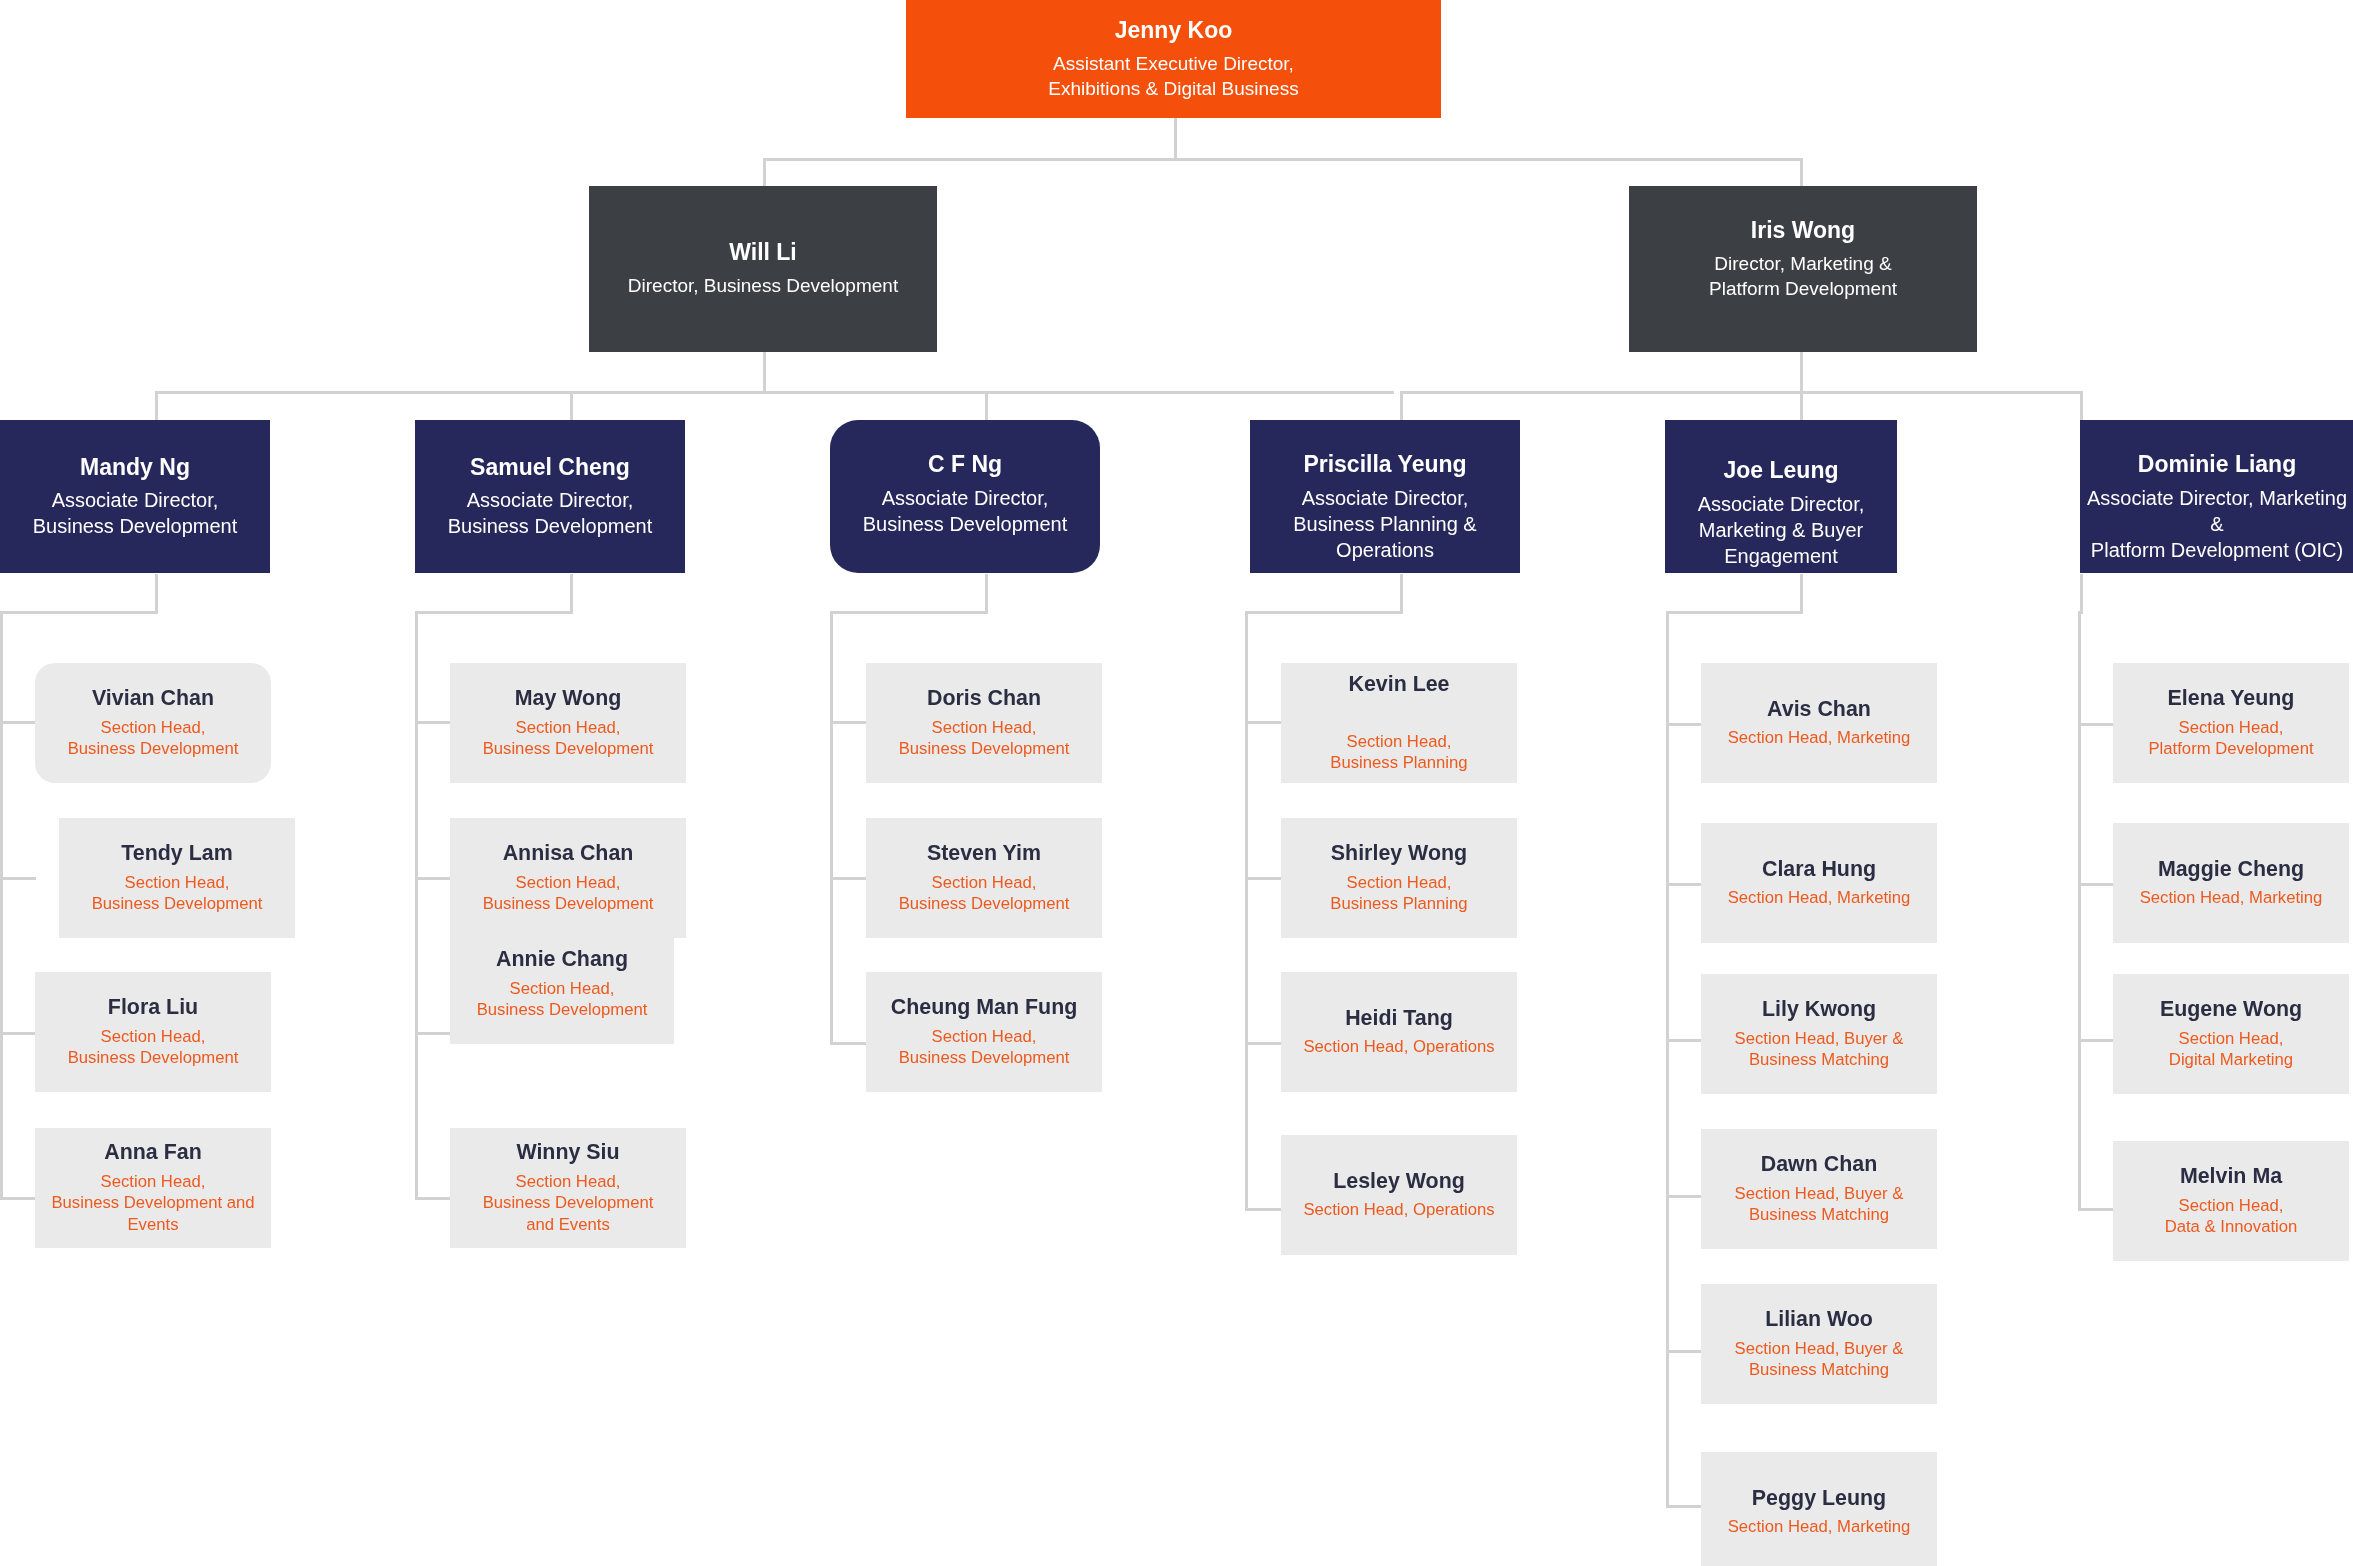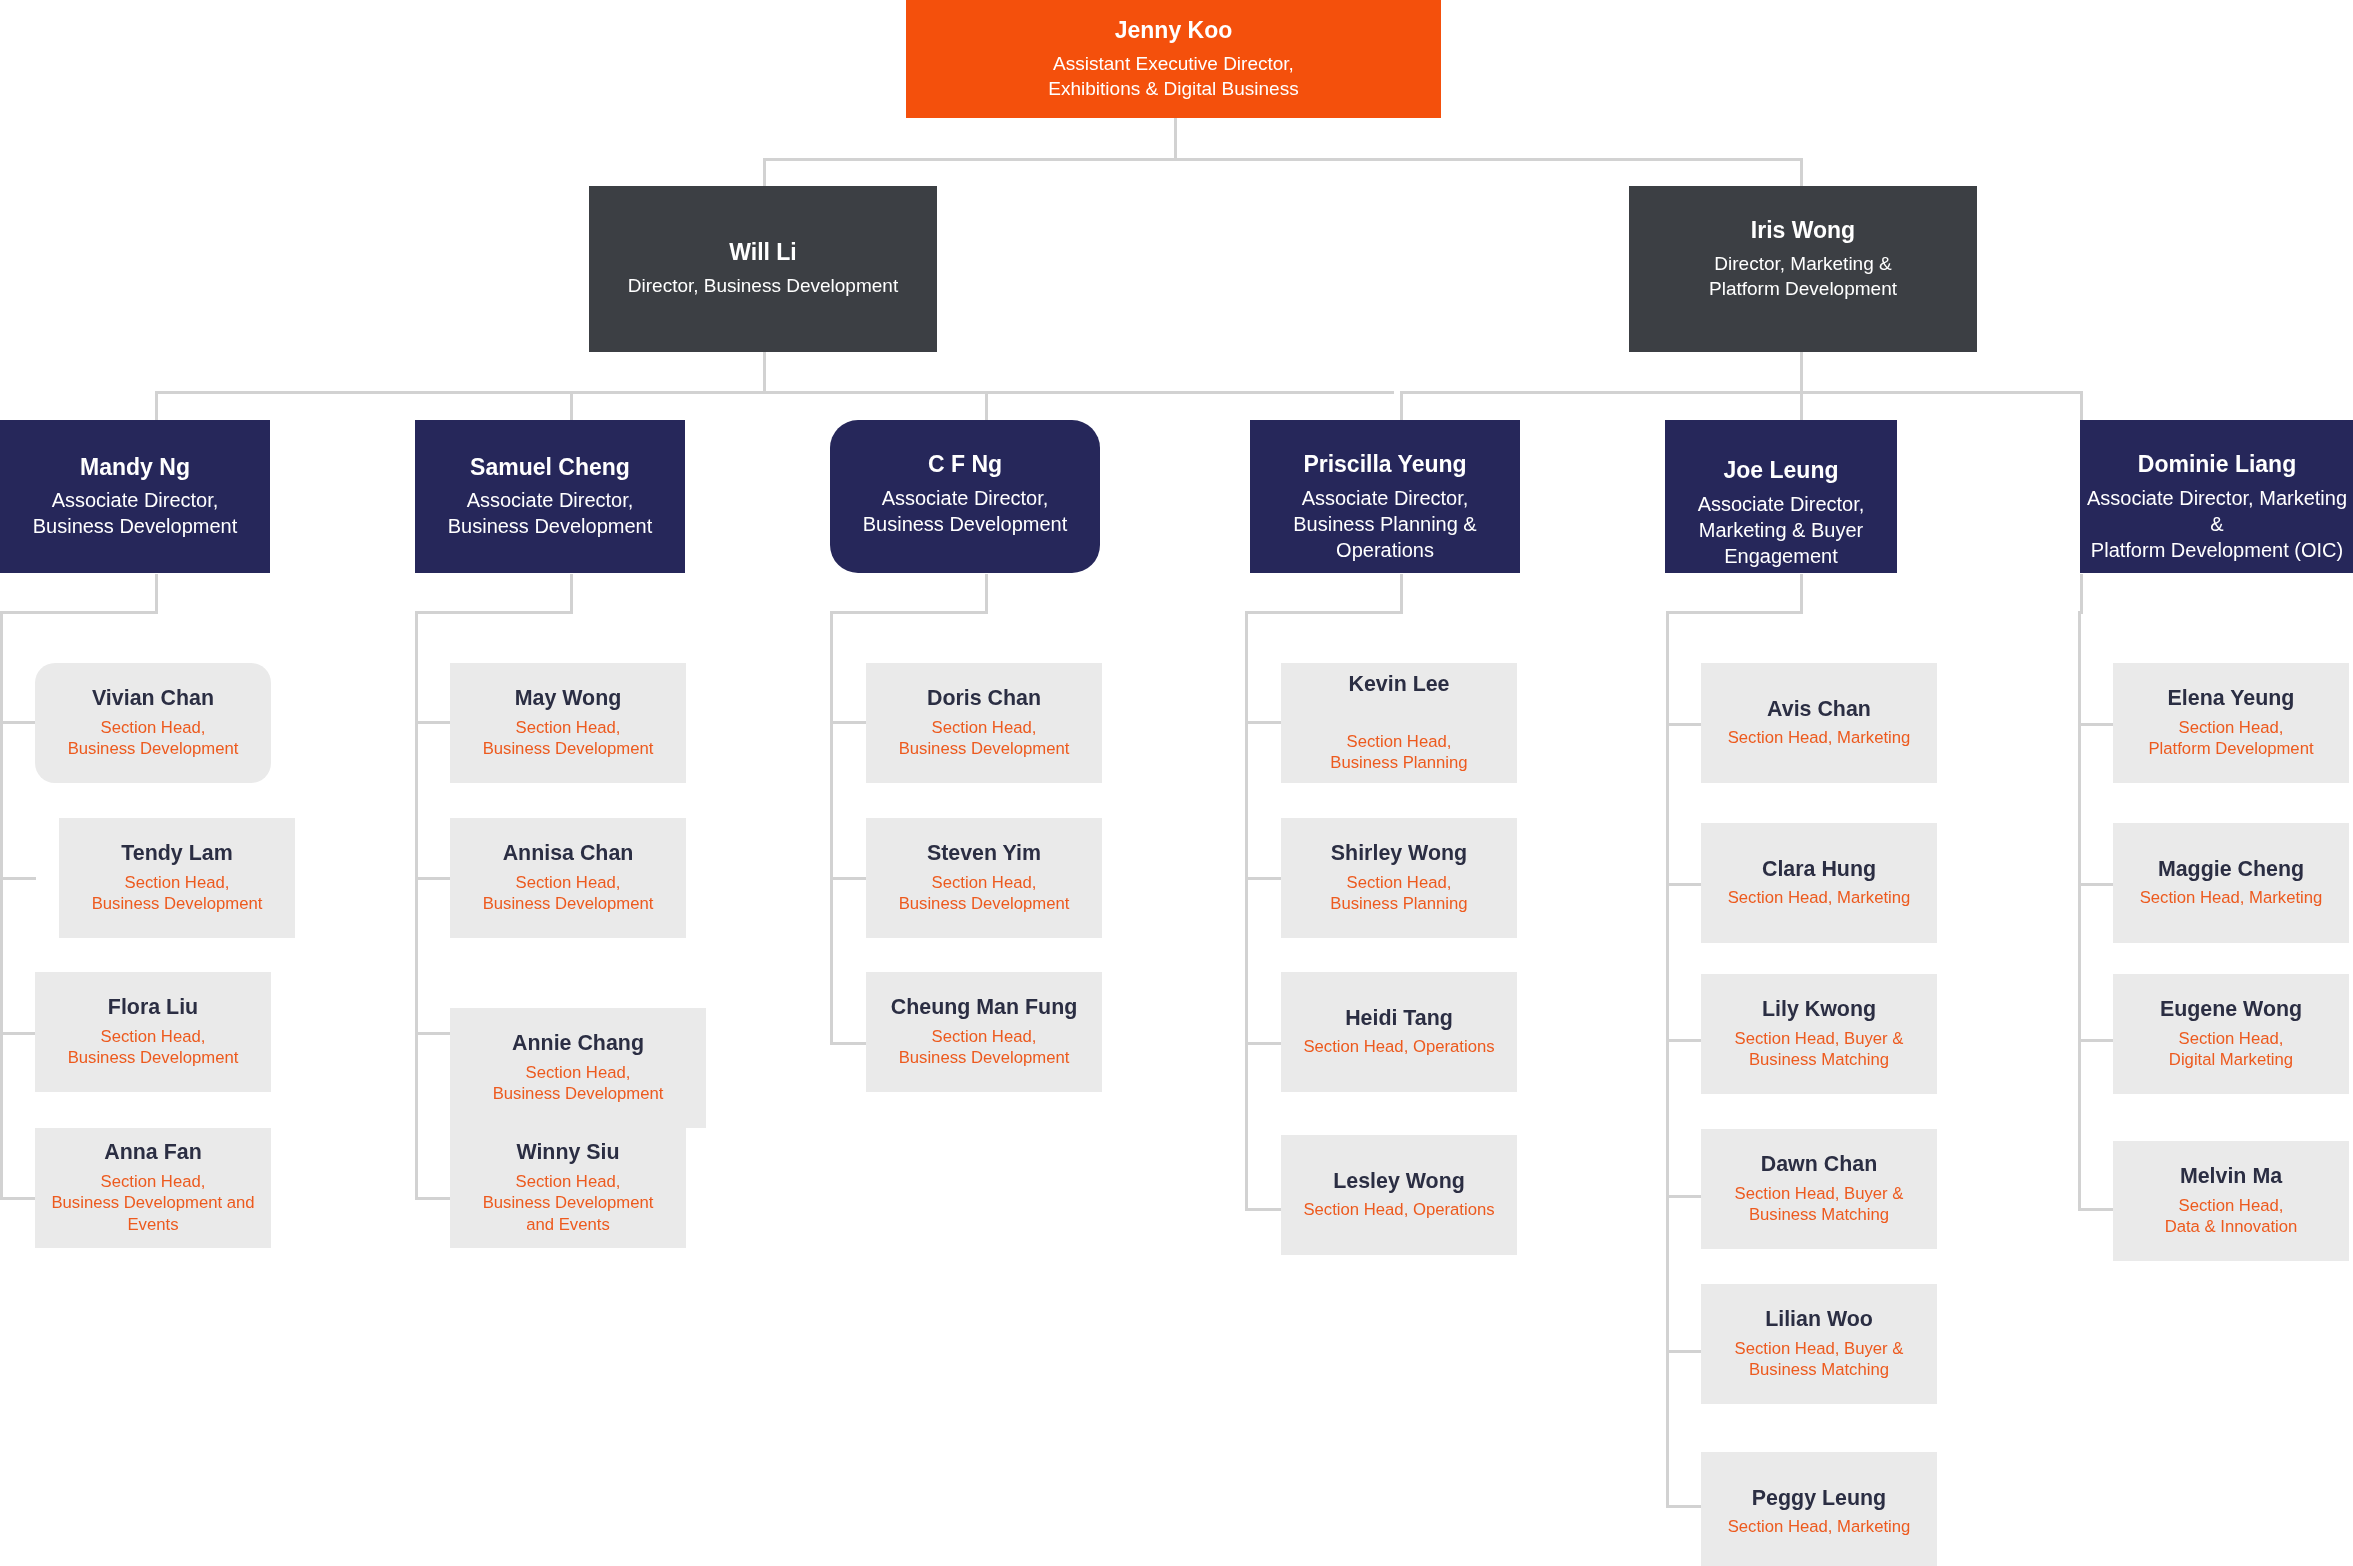--- a/index.html
+++ b/index.html
@@ -282,21 +282,21 @@
       <div>Business Development</div>
     </div>
   </div>
   <div class="node sect" style="left:450px; top:818px; width:236px; height:120px;">
     <div class="nm">Annisa Chan</div>
     <div class="ti">
       <div>Section Head,</div>
       <div>Business Development</div>
     </div>
   </div>
-  <div class="node sect" style="left:450px; top:1008px; width:256px; height:120px;">
+  <div class="node sect" style="left:450px; top:924px; width:224px; height:120px;">
     <div class="nm">Annie Chang</div>
     <div class="ti">
       <div>Section Head,</div>
       <div>Business Development</div>
     </div>
   </div>
   <div class="node sect" style="left:450px; top:1128px; width:236px; height:120px;">
     <div class="nm">Winny Siu</div>
     <div class="ti">
       <div>Section Head,</div>

